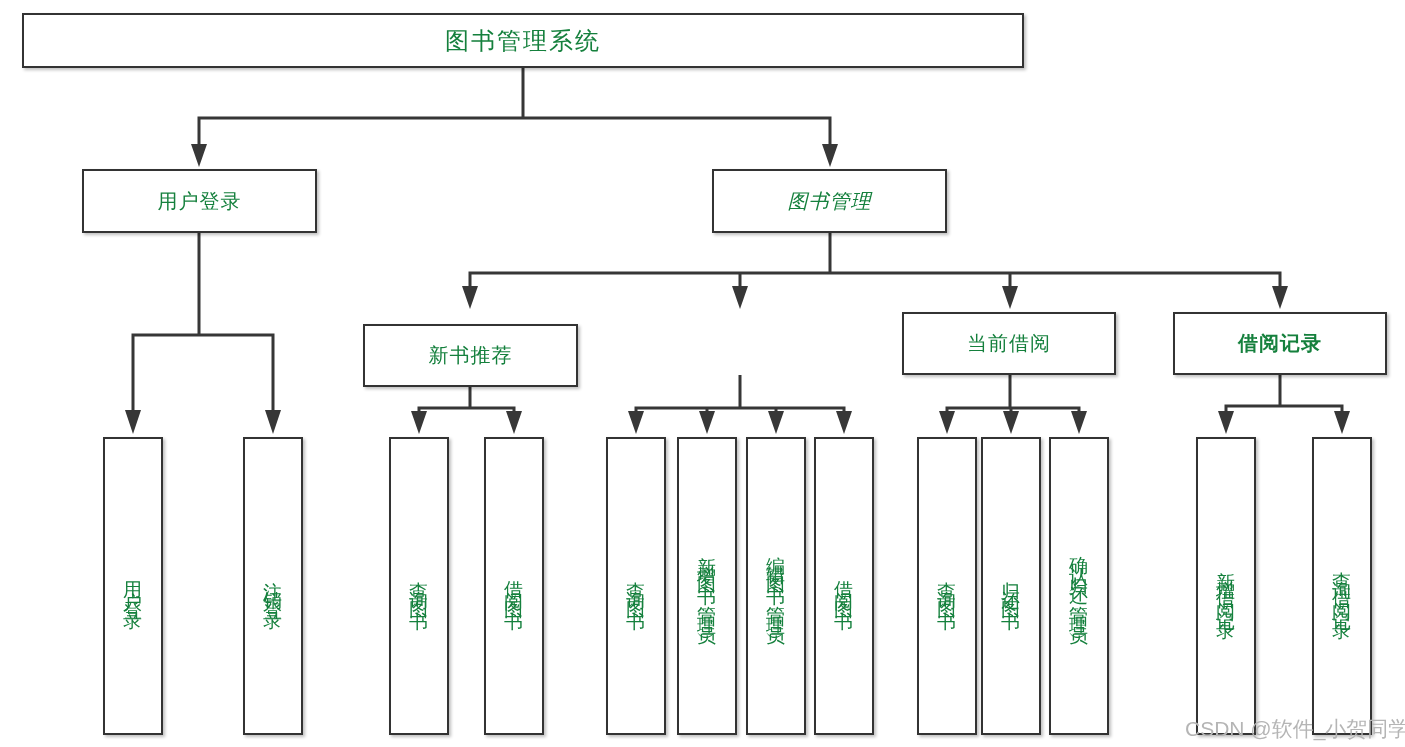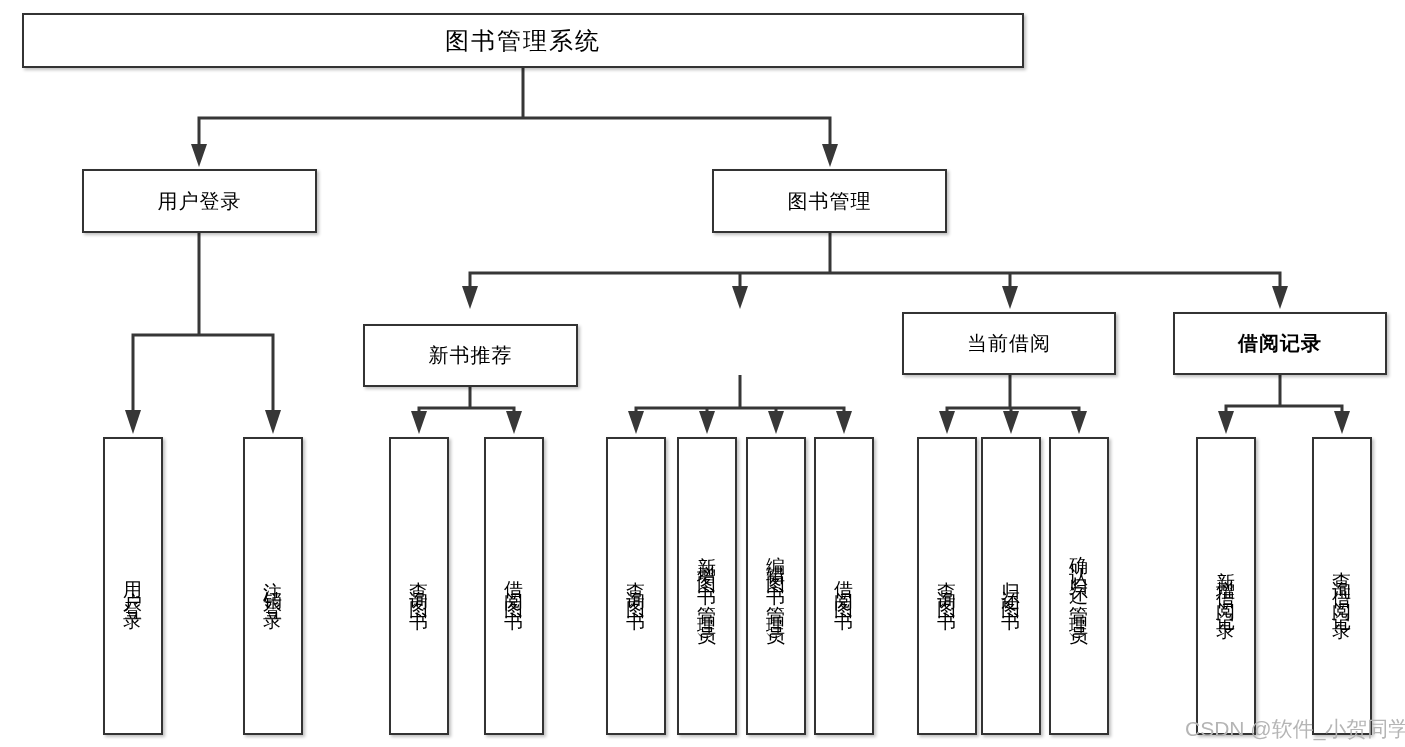--- a/index.html
+++ b/index.html
@@ -23,38 +23,38 @@
   }
   .box {
     position: absolute;
     box-sizing: border-box;
     background: #ffffff;
     border: 2.5px solid #333333;
     box-shadow: 2px 2px 3px rgba(0,0,0,0.25);
     display: flex;
     align-items: center;
     justify-content: center;
-    color: #000000;
+    color: #15803d;
     z-index: 2;
   }
   .box span { display: block; }
   .h-label { font-size: 20px; letter-spacing: 1px; white-space: nowrap; }
   .root-label { font-size: 24px; letter-spacing: 2px; white-space: nowrap; }
   .v-label {
     writing-mode: vertical-rl;
     text-orientation: mixed;
     font-size: 19px;
     letter-spacing: 10px;
     line-height: 1;
     white-space: nowrap;
   }
   
   .n-root          { left: 22px;   top: 13px;  width: 1002px; height: 55px; }
   .n-user-login    { left: 82px;   top: 169px; width: 235px;  height: 64px; }
-  .n-book-mgmt     { left: 712px;  top: 169px; width: 235px;  height: 64px; }
+  .n-book-mgmt     { left: 712px;  top: 169px; width: 235px;  height: 64px; font-style: italic; }
   .n-new-book      { left: 363px;  top: 324px; width: 215px;  height: 63px; }
   .n-book-borrow   { left: 633px;  top: 312px; width: 215px;  height: 63px; }
   .n-current       { left: 902px;  top: 312px; width: 214px;  height: 63px; }
   .n-record        { left: 1173px; top: 312px; width: 214px;  height: 63px; font-weight: bold; }
   .leaf            { top: 437px; width: 60px; height: 298px; }
   .l1  { left: 103px;  }
   .l2  { left: 243px;  }
   .l3  { left: 389px;  }
   .l4  { left: 484px;  }
   .l5  { left: 606px;  }

